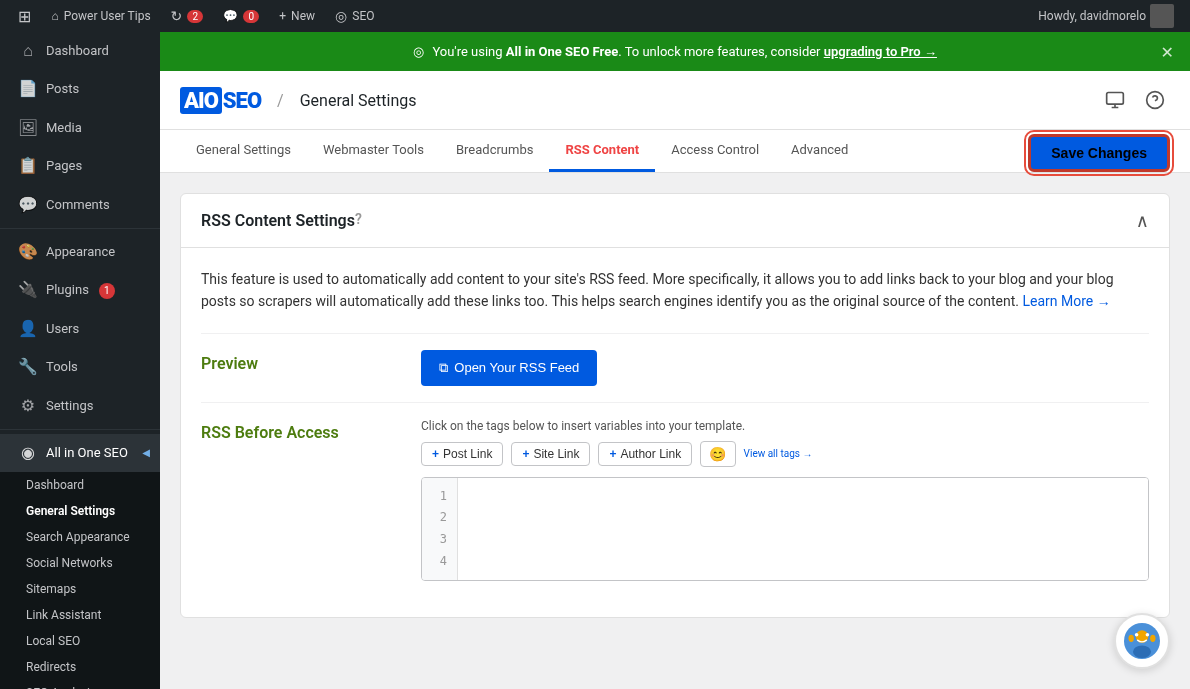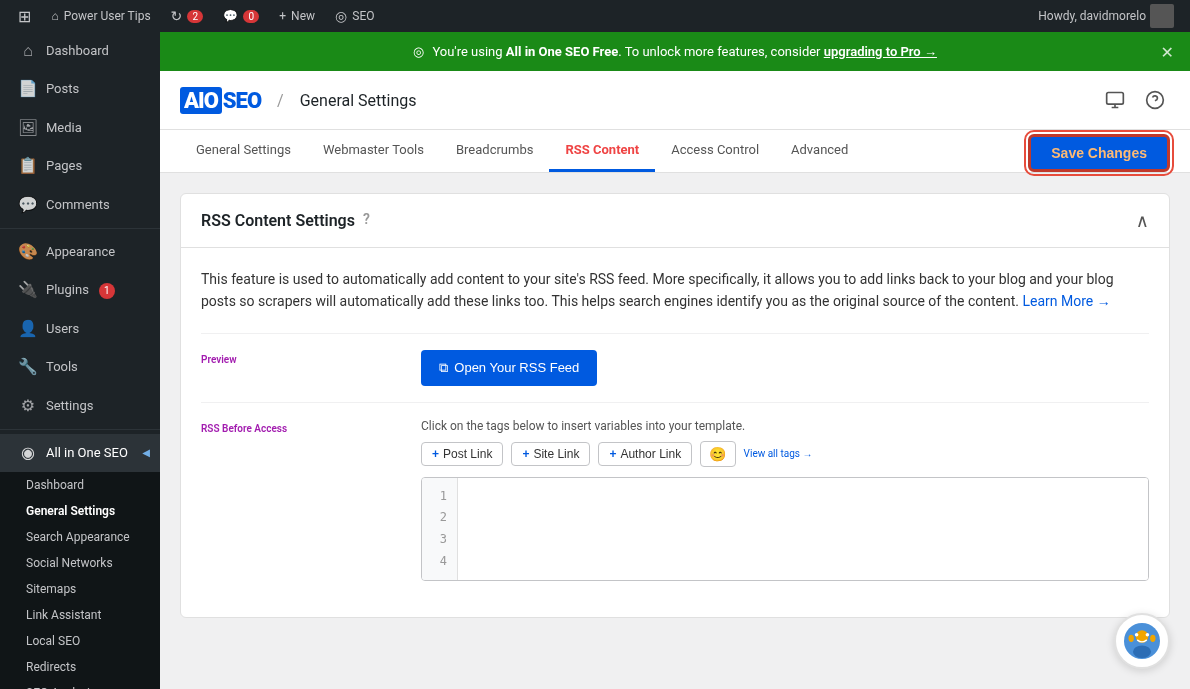--- a/index.html
+++ b/index.html
@@ -181,21 +181,21 @@
       white-space: nowrap;
     }
     .tab-item.active {
       color: #ef4444;
       border-bottom-color: #005ae0;
       font-weight: 700;
     }
     .save-changes-btn {
       margin-left: auto;
       background: #005ae0;
-      color: #fdba74;
+      color: #000000;
       border: 3px solid #c0392b;
       border-radius: 6px;
       padding: 8px 20px;
       font-size: 14px;
       font-weight: 600;
       cursor: pointer;
       white-space: nowrap;
       outline: 2px solid #e74c3c;
       outline-offset: 2px;
     }
@@ -217,21 +217,20 @@
       align-items: center;
       justify-content: space-between;
       padding: 16px 20px;
       border-bottom: 1px solid #e0e0e0;
     }
     .section-title {
       font-size: 16px;
       font-weight: 600;
       display: flex;
       align-items: flex-start;
-      gap: 8px;
     }
     .section-title .help-icon {
       color: #999;
       font-size: 14px;
       cursor: pointer;
     }
     .collapse-btn {
       cursor: pointer;
       font-size: 18px;
       color: #555;
@@ -250,23 +249,23 @@
     
     .settings-row {
       display: flex;
       align-items: flex-start;
       padding: 16px 0;
       border-top: 1px solid #f0f0f1;
       gap: 20px;
     }
     .settings-row:first-child { border-top: none; }
     .settings-label {
-      font-size: 10px;
+      font-size: 16px;
       font-weight: 600;
-      color: #a21caf;
+      color: #4d7c0f;
       min-width: 200px;
       padding-top: 4px;
     }
     .settings-control { flex: 1; }
 
     .open-rss-btn {
       background: #005ae0;
       color: #fff;
       border: none;
       border-radius: 4px;

